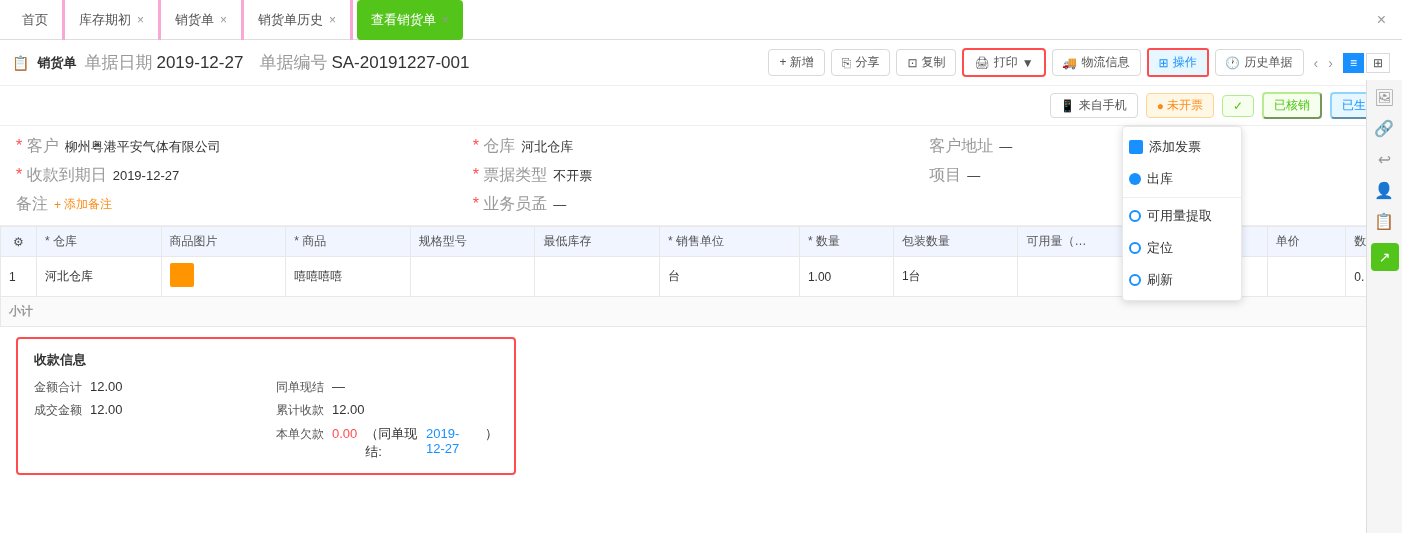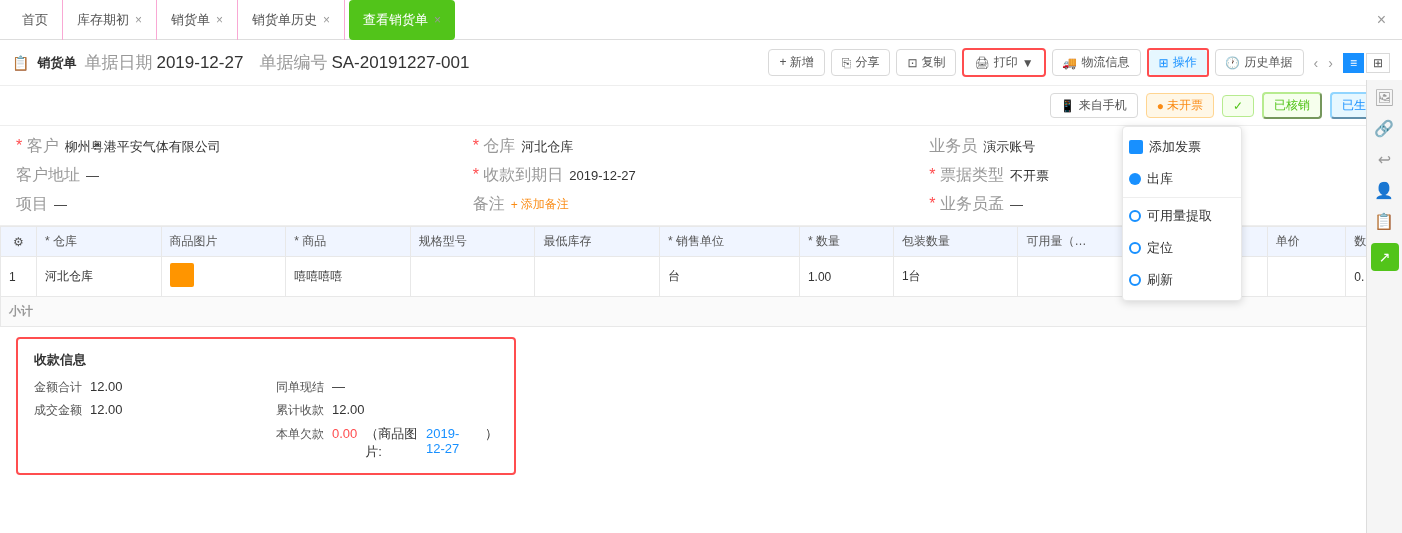--- a/index.html
+++ b/index.html
@@ -5,21 +5,21 @@
     * { box-sizing: border-box; margin: 0; padding: 0; }
     body { font-family: "Microsoft YaHei", "PingFang SC", Arial, sans-serif; font-size: 13px; background: #f5f5f5; color: #333; overflow: hidden; }
 
     
     .tab-bar {
       display: flex; align-items: center; background: #fff; border-bottom: 1px solid #ddd;
       padding: 0 8px; height: 40px; position: relative;
     }
     .tab-item {
       display: flex; align-items: center; padding: 0 14px; height: 40px; cursor: pointer;
-      font-size: 13px; border-right: 1px solid #f9a8d4; color: #555; white-space: nowrap;
+      font-size: 13px; border-right: 3px solid #f9a8d4; color: #555; white-space: nowrap;
       position: relative;
     }
     .tab-item .tab-close {
       margin-left: 6px; color: #999; font-size: 12px; cursor: pointer;
     }
     .tab-item.highlight {
       background: #52c41a; color: #fff; border-radius: 4px; margin: 0 4px; border: none;
     }
     .tab-bar-close {
       margin-left: auto; cursor: pointer; color: #999; font-size: 16px; padding: 4px 8px;
@@ -244,24 +244,20 @@
     </div>
 
     <div class="form-section">
       <div class="form-row">
         <span class="form-label required">客户</span>
         <span class="form-value">柳州粤港平安气体有限公司</span>
       </div>
       <div class="form-row">
         <span class="form-label required">仓库</span>
         <span class="form-value">河北仓库</span>
-      </div>
-      <div class="form-row">
-        <span class="form-label">业务员</span>
-        <span class="form-value">演示账号</span>
       </div>
       <div class="form-row">
         <span class="form-label">客户地址</span>
         <span class="form-value">—</span>
       </div>
       <div class="form-row">
         <span class="form-label required">收款到期日</span>
         <span class="form-value">2019-12-27</span>
       </div>
       <div class="form-row">
@@ -345,21 +341,21 @@
           <span class="info-value">12.00</span>
         </div>
         <div class="info-row">
           <span class="info-label">累计收款</span>
           <span class="info-value">12.00</span>
         </div>
         <div></div>
         <div class="info-row">
           <span class="info-label">本单欠款</span>
           <span class="info-value red">0.00</span>
-          <span class="info-value">（商品图片:</span>
+          <span class="info-value">（同单现结:</span>
           <span class="info-value blue-date">2019-12-27</span>
           <span class="info-value">）</span>
         </div>
       </div>
     </div>
 
     <div class="dropdown-menu">
       <div class="dropdown-item">
         <span class="icon-square"></span>
         <span>添加发票</span>

